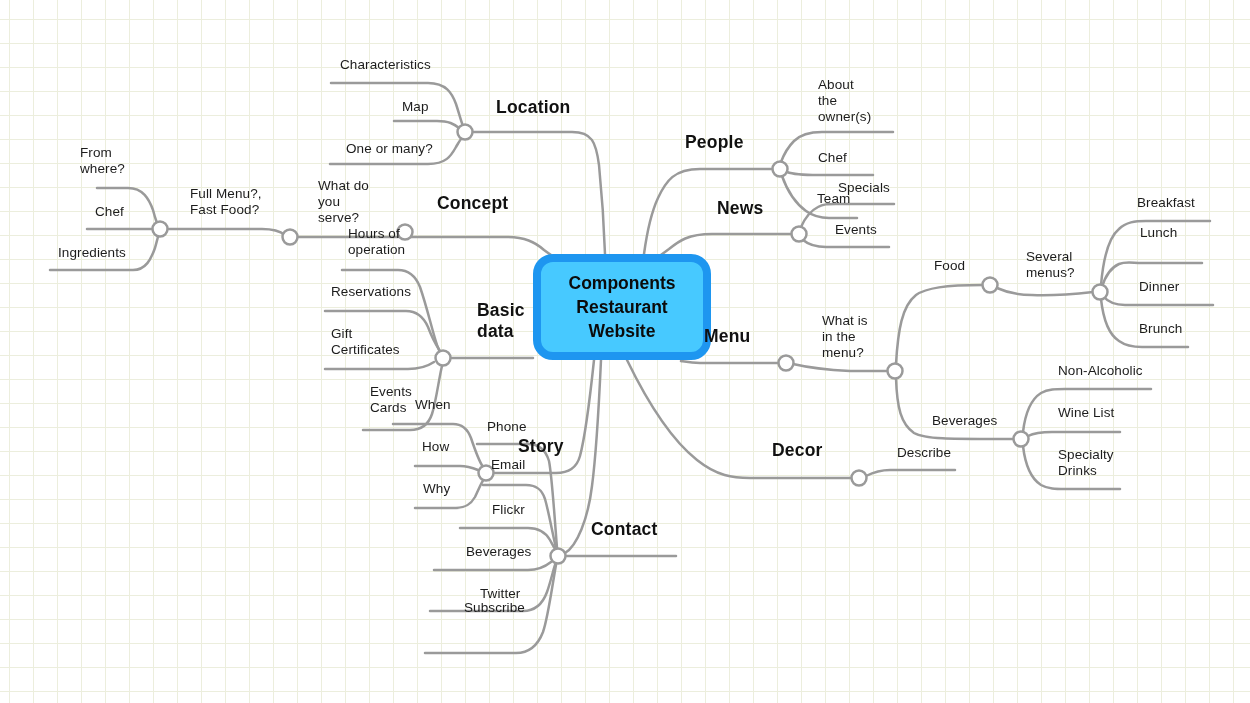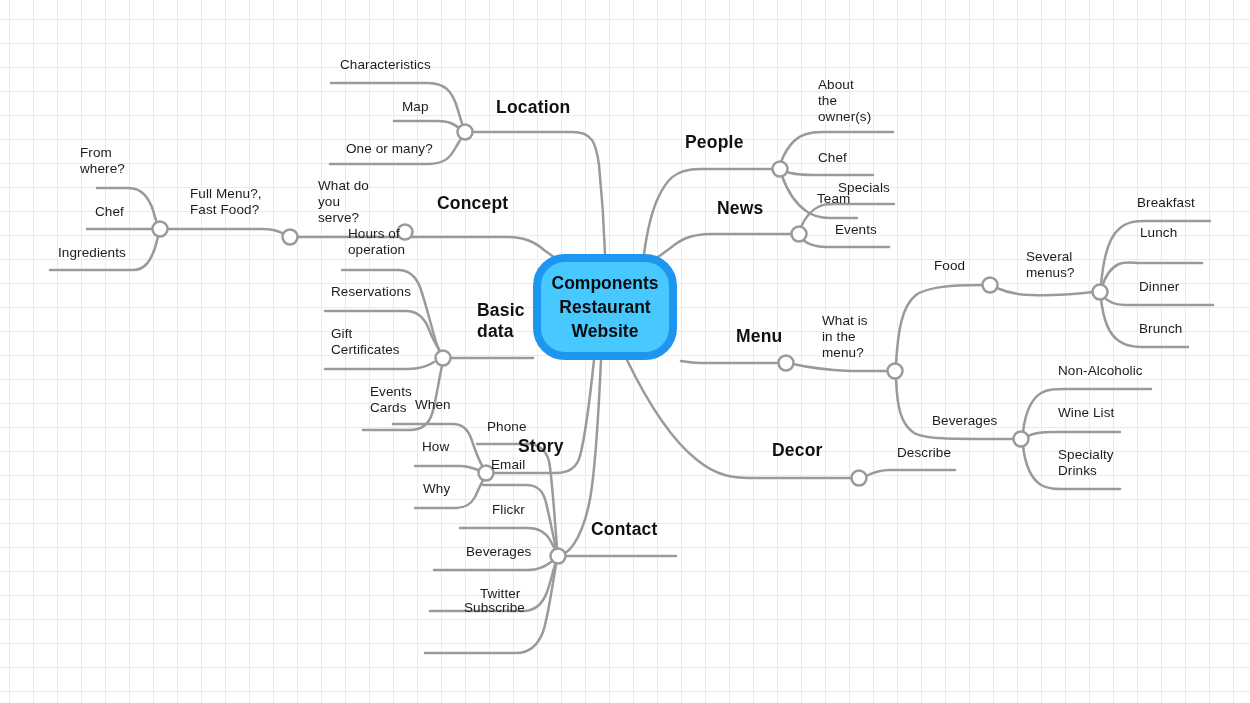--- a/index.html
+++ b/index.html
@@ -28,23 +28,23 @@
     position:absolute;font-size:13.5px;line-height:16px;color:var(--text-color);
     white-space:nowrap;letter-spacing:0.1px;
   }
   .wrap{white-space:normal;}
   .title{
     position:absolute;font-size:17.5px;line-height:21px;font-weight:bold;
     color:#111;white-space:nowrap;letter-spacing:0.2px;
   }
   .title.wrap{white-space:normal;}
   #root-node{
-    position:absolute;left:533px;top:254px;width:144px;height:106px;
+    position:absolute;left:533px;top:254px;width:178px;height:106px;
     box-sizing:border-box;border:8px solid var(--node-border-color);
-    border-radius:32px;background:var(--node-fill-color);
+    border-radius:20px;background:var(--node-fill-color);
     display:flex;align-items:center;justify-content:center;
     font-size:17.5px;line-height:24px;font-weight:bold;color:#0b0b0b;
     text-align:center;padding:0 10px;
   }
 </style>
 </head>
 <body>
 
 <div id="canvas">
 
@@ -115,21 +115,21 @@
     <circle cx="558" cy="556" r="7.5"></circle>
     <circle cx="859" cy="478" r="7.5"></circle>
   </svg>
 
   <div id="root-node">Components Restaurant Website</div>
 
   <div class="title" style="left:496px;top:97px">Location</div>
   <div class="title" style="left:437px;top:193px">Concept</div>
   <div class="title" style="left:685px;top:132px">People</div>
   <div class="title" style="left:717px;top:198px">News</div>
-  <div class="title" style="left:736px;top:326px">Menu</div>
+  <div class="title" style="left:704px;top:326px">Menu</div>
   <div class="title wrap" style="left:477px;top:300px;width:55px">Basic data</div>
   <div class="title" style="left:518px;top:436px">Story</div>
   <div class="title" style="left:591px;top:519px">Contact</div>
   <div class="title" style="left:772px;top:440px">Decor</div>
 
   <div class="lbl" style="left:340px;top:57px">Characteristics</div>
   <div class="lbl" style="left:402px;top:99px">Map</div>
   <div class="lbl" style="left:346px;top:141px">One or many?</div>
 
   <div class="lbl wrap" style="left:318px;top:178px;width:64px">What do you serve?</div>

